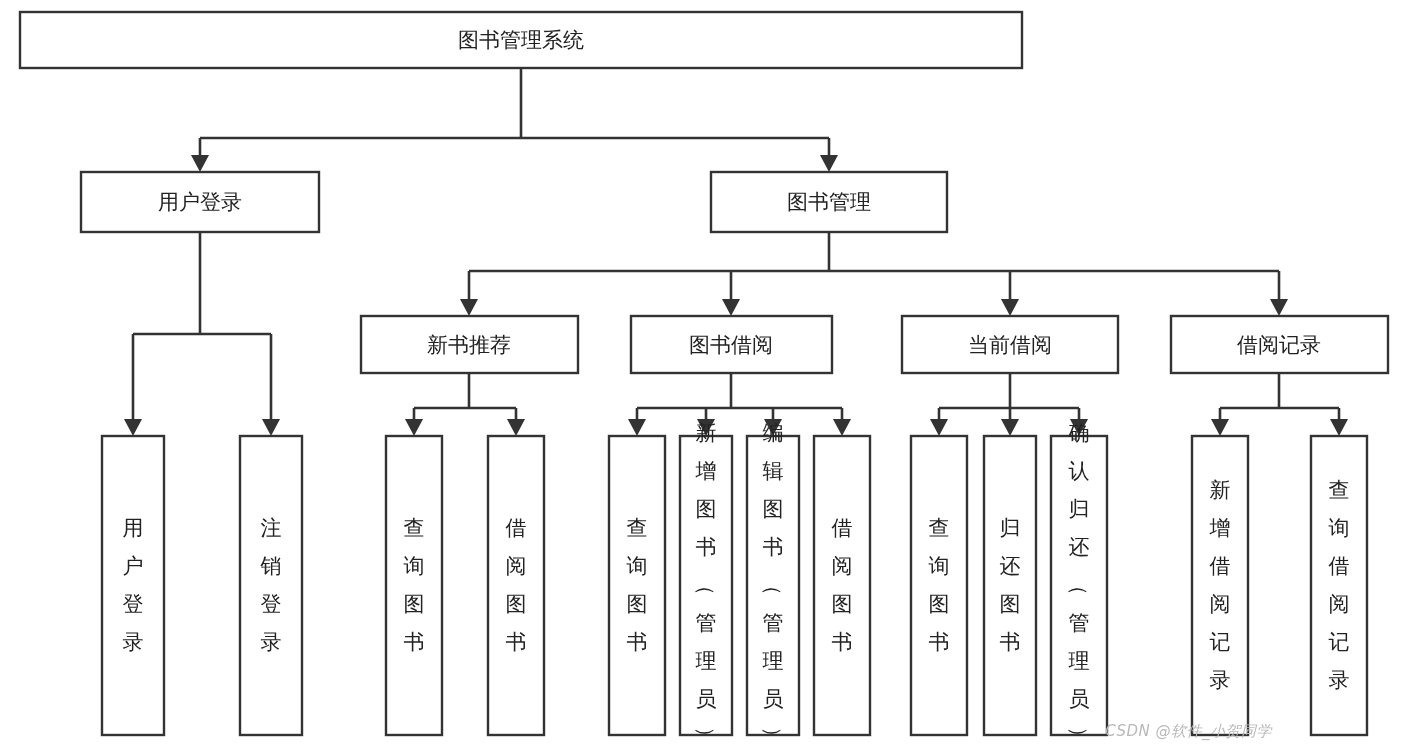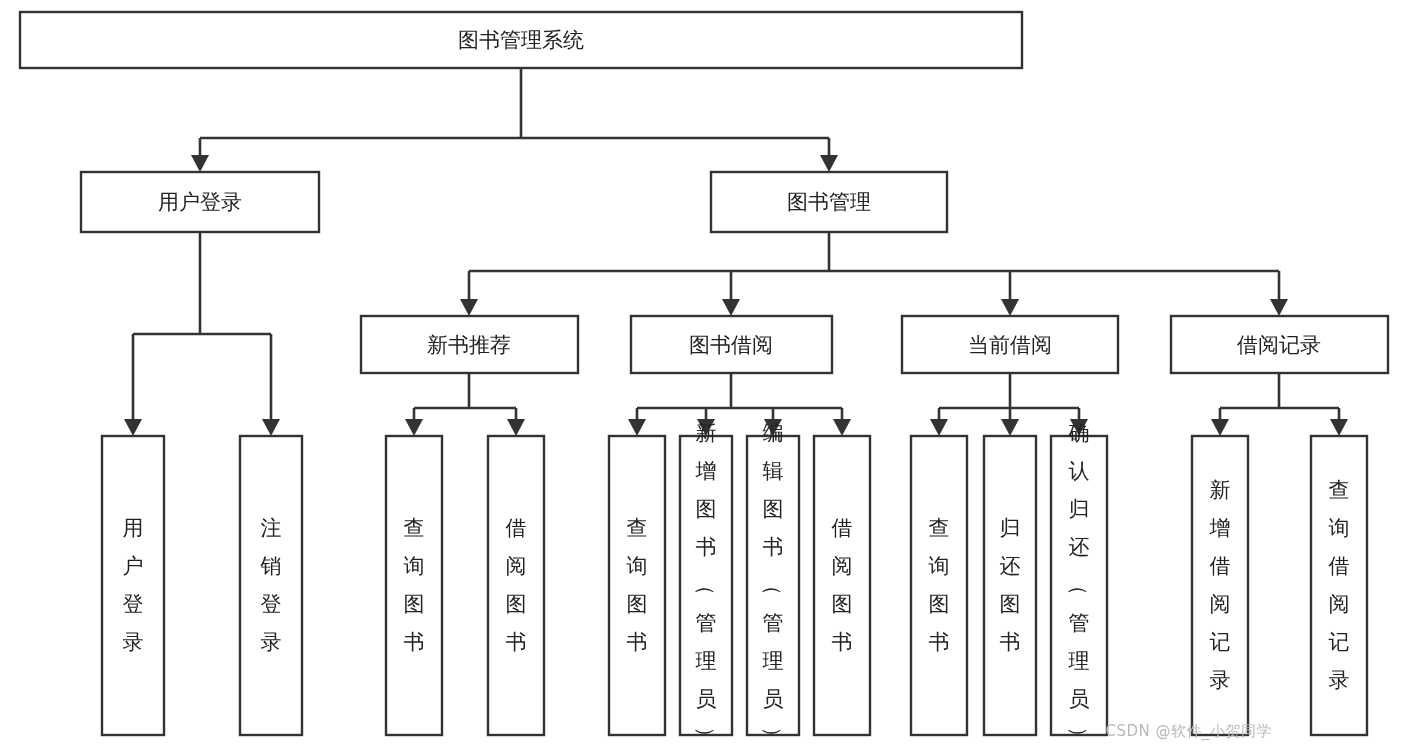--- a/index.html
+++ b/index.html
@@ -58,20 +58,21 @@
   .watermark-text {
     position: absolute;
     right: 8px;
     bottom: 6px;
     font-family: "DejaVu Sans", "Liberation Sans", sans-serif;
     font-size: 15px;
     color: #b9b9b9;
     white-space: nowrap;
     letter-spacing: 0.5px;
     pointer-events: none;
+    font-style: italic;
   }
 </style>
 </head>
 <body>
 
 <div id="diagram-root">
   <svg id="diagram-svg" viewBox="0 0 1405 747" xmlns="http://www.w3.org/2000/svg">
 
     <defs>
       <g id="arrowglyph">

